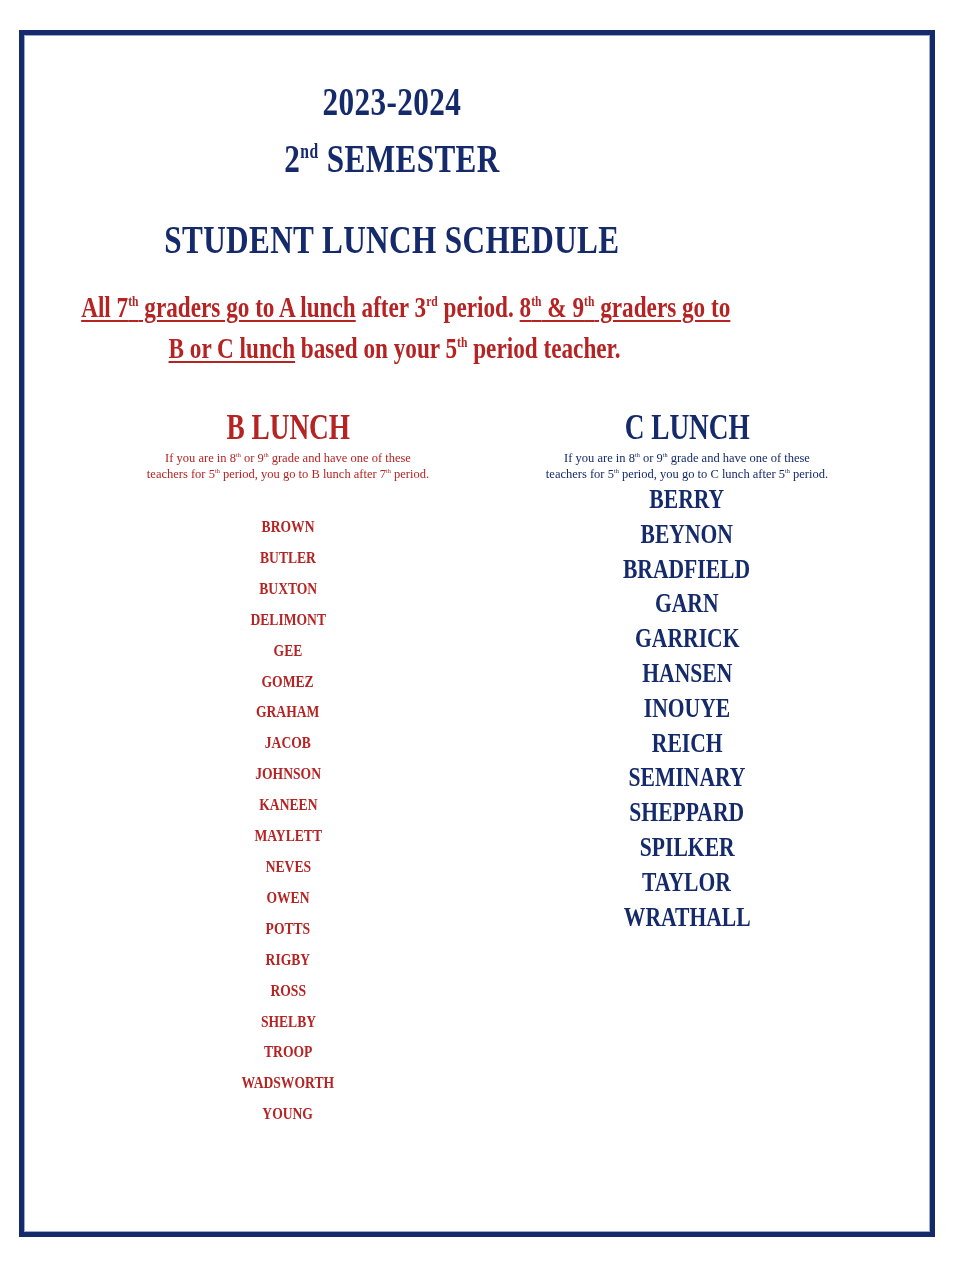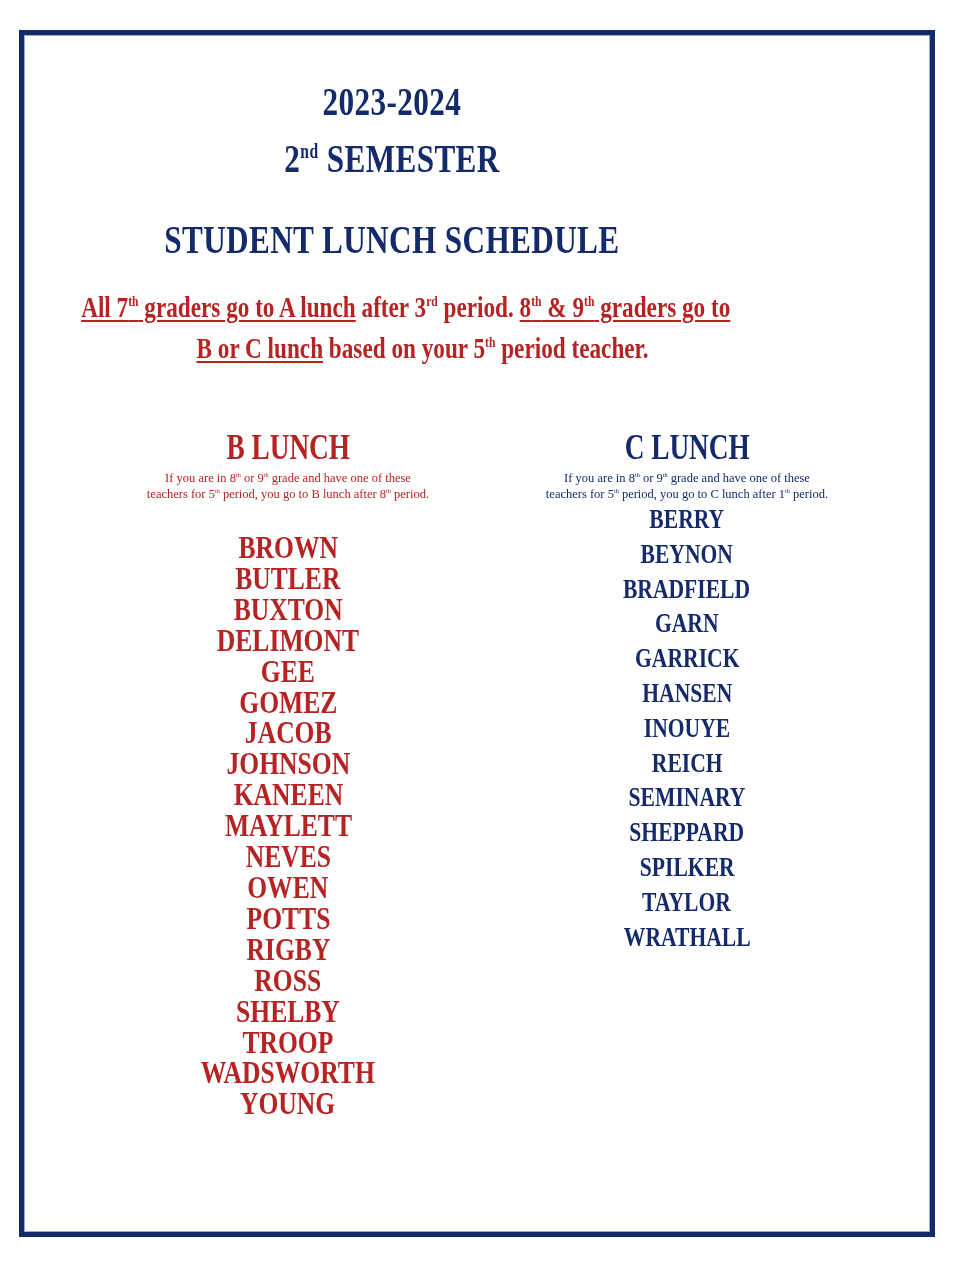--- a/index.html
+++ b/index.html
@@ -67,24 +67,24 @@
     .notice .inner {
       display: inline-block;
       transform: scaleX(0.80);
     }
     .notice u {
       text-decoration: underline;
       text-decoration-thickness: 2px;
       text-underline-offset: 3px;
     }
     .n1 { top: 291px; }
-    .n2 { top: 332px; margin-left: 28px; }
+    .n2 { top: 332px; }
     .column {
       position: absolute;
-      top: 428px;
+      top: 408px;
       width: 400px;
       text-align: center;
     }
     .col-b { left: 88px; color: #b52323; }
     .col-c { left: 487px; color: #152a6b; }
     .col-heading {
       font-family: "Liberation Serif", serif;
       font-weight: bold;
       font-size: 35px;
       height: 40px;
@@ -108,21 +108,21 @@
       font-family: "Liberation Serif", serif;
       font-weight: bold;
       white-space: nowrap;
     }
     .name-list li .inner {
       display: inline-block;
       transform: scaleX(0.80);
     }
     .col-b .name-list {
       margin-top: 30px;
-      font-size: 32px;
+      font-size: 17px;
       line-height: 30.9px;
     }
     .col-c .name-list {
       font-size: 27px;
       line-height: 34.8px;
     }
   </style>
 </head>
 <body>
 
@@ -146,29 +146,30 @@
 <div class="notice n2">
   <span class="inner"><u><span>B or C lunch</span></u><span style="white-space:pre"> based on your 5</span><sup class="sm">th</sup><span style="white-space:pre"> period teacher.</span></span>
 </div>
 
 <section class="column col-b">
   <div class="col-heading">
     <span class="inner">B LUNCH</span>
   </div>
   <div class="col-desc">
     <span>If you are in 8</span><sup class="sm">th</sup><span style="white-space:pre"> or 9</span><sup class="sm">th</sup><span style="white-space:pre"> grade and have one of these</span><br>
-    <span>teachers for 5</span><sup class="sm">th</sup><span style="white-space:pre"> period, you go to B lunch after 8</span><sup class="sm">th</sup><span style="white-space:pre"> period.</span>
+    <span>teachers for 5</span><sup class="sm">th</sup><span style="white-space:pre"> period, you go to B lunch after 7</span><sup class="sm">th</sup><span style="white-space:pre"> period.</span>
   </div>
   <ul class="name-list">
     <li><span class="inner">BROWN</span></li>
     <li><span class="inner">BUTLER</span></li>
     <li><span class="inner">BUXTON</span></li>
     <li><span class="inner">DELIMONT</span></li>
     <li><span class="inner">GEE</span></li>
     <li><span class="inner">GOMEZ</span></li>
+    <li><span class="inner">GRAHAM</span></li>
     <li><span class="inner">JACOB</span></li>
     <li><span class="inner">JOHNSON</span></li>
     <li><span class="inner">KANEEN</span></li>
     <li><span class="inner">MAYLETT</span></li>
     <li><span class="inner">NEVES</span></li>
     <li><span class="inner">OWEN</span></li>
     <li><span class="inner">POTTS</span></li>
     <li><span class="inner">RIGBY</span></li>
     <li><span class="inner">ROSS</span></li>
     <li><span class="inner">SHELBY</span></li>
@@ -177,21 +178,21 @@
     <li><span class="inner">YOUNG</span></li>
   </ul>
 </section>
 
 <section class="column col-c">
   <div class="col-heading">
     <span class="inner">C LUNCH</span>
   </div>
   <div class="col-desc">
     <span>If you are in 8</span><sup class="sm">th</sup><span style="white-space:pre"> or 9</span><sup class="sm">th</sup><span style="white-space:pre"> grade and have one of these</span><br>
-    <span>teachers for 5</span><sup class="sm">th</sup><span style="white-space:pre"> period, you go to C lunch after 1</span><sup class="sm">th</sup><span style="white-space:pre"> period.</span>
+    <span>teachers for 5</span><sup class="sm">th</sup><span style="white-space:pre"> period, you go to C lunch after 5</span><sup class="sm">th</sup><span style="white-space:pre"> period.</span>
   </div>
   <ul class="name-list">
     <li><span class="inner">BERRY</span></li>
     <li><span class="inner">BEYNON</span></li>
     <li><span class="inner">BRADFIELD</span></li>
     <li><span class="inner">GARN</span></li>
     <li><span class="inner">GARRICK</span></li>
     <li><span class="inner">HANSEN</span></li>
     <li><span class="inner">INOUYE</span></li>
     <li><span class="inner">REICH</span></li>

